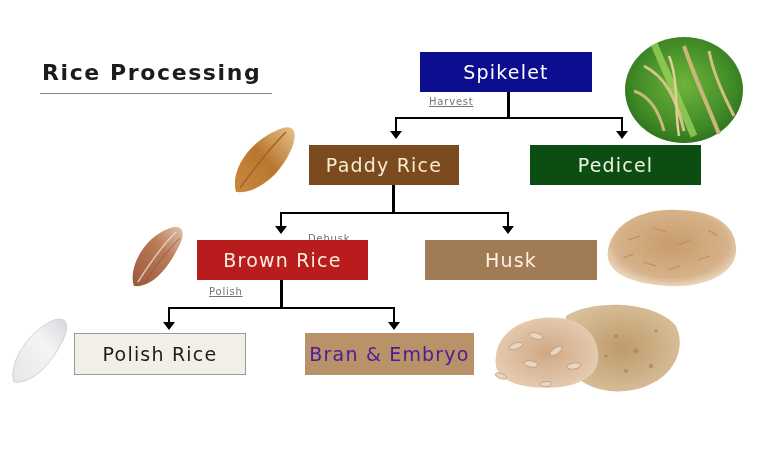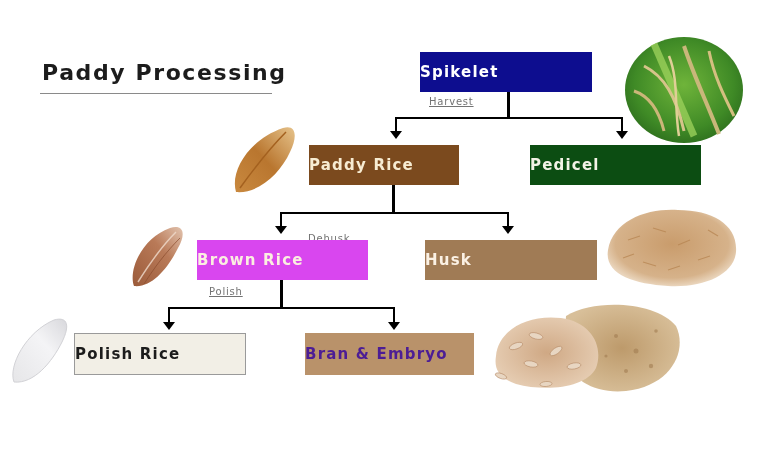--- a/index.html
+++ b/index.html
@@ -9,42 +9,42 @@
       font-family: "DejaVu Sans", "Liberation Sans", sans-serif;
     }
     .title {
       position: absolute; left: 42px; top: 60px;
       font-size: 22px; font-weight: bold; color: #1c1c1c; letter-spacing: 1.6px;
     }
     .title-rule {
       position: absolute; left: 40px; top: 93px; width: 232px; height: 1px; background: #8a8a8a;
     }
     .node {
-      position: absolute; display: flex; align-items: center; justify-content: flex-start;
-      font-size: 15px; letter-spacing: 1.2px; box-sizing: border-box; font-weight: bold;
+      position: absolute; display: flex; align-items: center; justify-content: center;
+      font-size: 19px; letter-spacing: 1.2px; box-sizing: border-box;
     }
     .lbl {
       position: absolute; font-size: 10px; letter-spacing: 0.8px; color: #737373; text-decoration: underline;
     }
     .vline { position: absolute; width: 3px; background: #000; }
     .hline { position: absolute; height: 2px; background: #000; }
     .arrow {
       position: absolute; width: 2px; background: #000;
     }
     .arrow::after {
       content: ""; position: absolute; left: -5px; bottom: -6px;
       border-left: 6px solid transparent; border-right: 6px solid transparent;
       border-top: 8px solid #000;
     }
     .pic { position: absolute; }
   </style>
 </head>
 <body>
 
-<div class="title">Paddy Processing</div>
+<div class="title">Rice Processing</div>
 <div class="title-rule"></div>
 
 <div class="node" style="left:420px;top:52px;width:172px;height:40px;background:#0d0d8f;color:#fff;">
   <span>Spikelet</span>
 </div>
 <div class="lbl" style="left:429px;top:96px;">Harvest</div>
 <div class="vline" style="left:507px;top:92px;height:27px;"></div>
 <div class="hline" style="left:395px;top:117px;width:228px;"></div>
 <div class="arrow" style="left:395px;top:117px;height:16px;"></div>
 <div class="arrow" style="left:621px;top:117px;height:16px;"></div>
@@ -54,21 +54,21 @@
 </div>
 <div class="node" style="left:530px;top:145px;width:171px;height:40px;background:#0c4d12;color:#f3f3e6;">
   <span>Pedicel</span>
 </div>
 <div class="lbl" style="left:308px;top:190px;margin-top:43px;">Dehusk</div>
 <div class="vline" style="left:392px;top:185px;height:28px;"></div>
 <div class="hline" style="left:280px;top:212px;width:229px;"></div>
 <div class="arrow" style="left:280px;top:212px;height:16px;"></div>
 <div class="arrow" style="left:507px;top:212px;height:16px;"></div>
 
-<div class="node" style="left:197px;top:240px;width:171px;height:40px;background:#d946ef;color:#fbeee0;">
+<div class="node" style="left:197px;top:240px;width:171px;height:40px;background:#b91c1c;color:#fbeee0;">
   <span>Brown Rice</span>
 </div>
 <div class="node" style="left:425px;top:240px;width:172px;height:40px;background:#a07b55;color:#fbf1e4;">
   <span>Husk</span>
 </div>
 <div class="lbl" style="left:209px;top:286px;">Polish</div>
 <div class="vline" style="left:280px;top:280px;height:28px;"></div>
 <div class="hline" style="left:168px;top:307px;width:227px;"></div>
 <div class="arrow" style="left:168px;top:307px;height:17px;"></div>
 <div class="arrow" style="left:393px;top:307px;height:17px;"></div>

